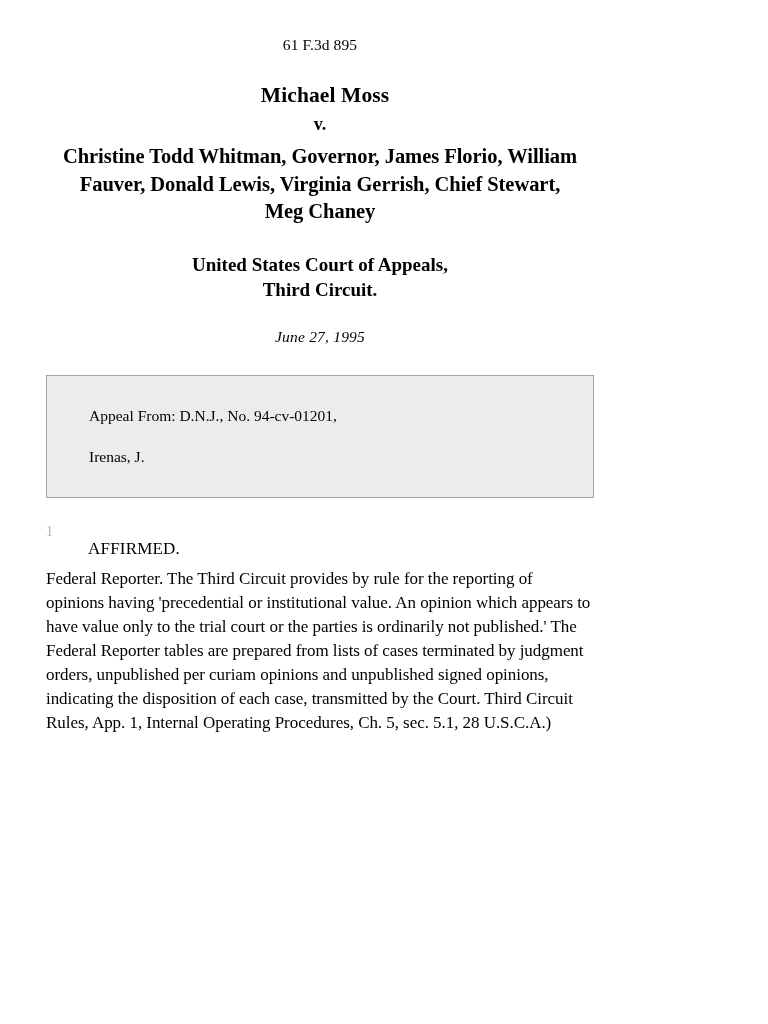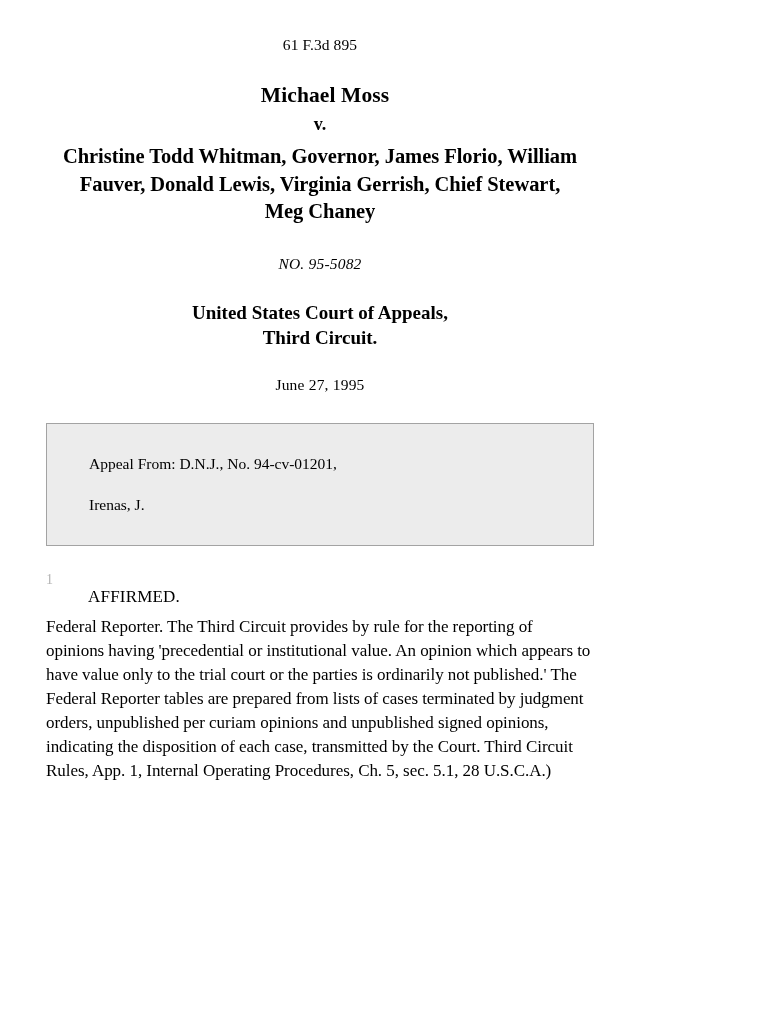--- a/index.html
+++ b/index.html
@@ -73,20 +73,21 @@
   .court {
     text-align: center;
     font-size: 19px;
     font-weight: bold;
     line-height: 1.33;
     margin-top: 27px;
   }
 
   .decided {
     text-align: center;
+    font-style: italic;
     font-size: 15.5px;
     margin-top: 25px;
     letter-spacing: 0.2px;
   }
 
   
   .info-panel {
     margin: 29px 46px 0 46px;
     background: #ececec;
     border: 1px solid #a3a3a3;
@@ -140,21 +141,20 @@
 <div class="page">
 
   <div class="citation">61 F.3d 895</div>
 
   <div class="caption">
     <div class="plaintiff">Michael Moss</div>
     <div class="versus">v.</div>
     <div class="defendants">Christine Todd Whitman, Governor, James Florio, William Fauver, Donald Lewis, Virginia Gerrish, Chief Stewart, Meg Chaney</div>
   </div>
 
-  <div class="docket">NO. 95-5082</div>
 
   <div class="court">
     <div>United States Court of Appeals,</div>
     <div>Third Circuit.</div>
   </div>
 
   <div class="decided">June 27, 1995</div>
 
   <div class="info-panel">
     <div class="info-line">Appeal From: D.N.J., No. 94-cv-01201,</div>

